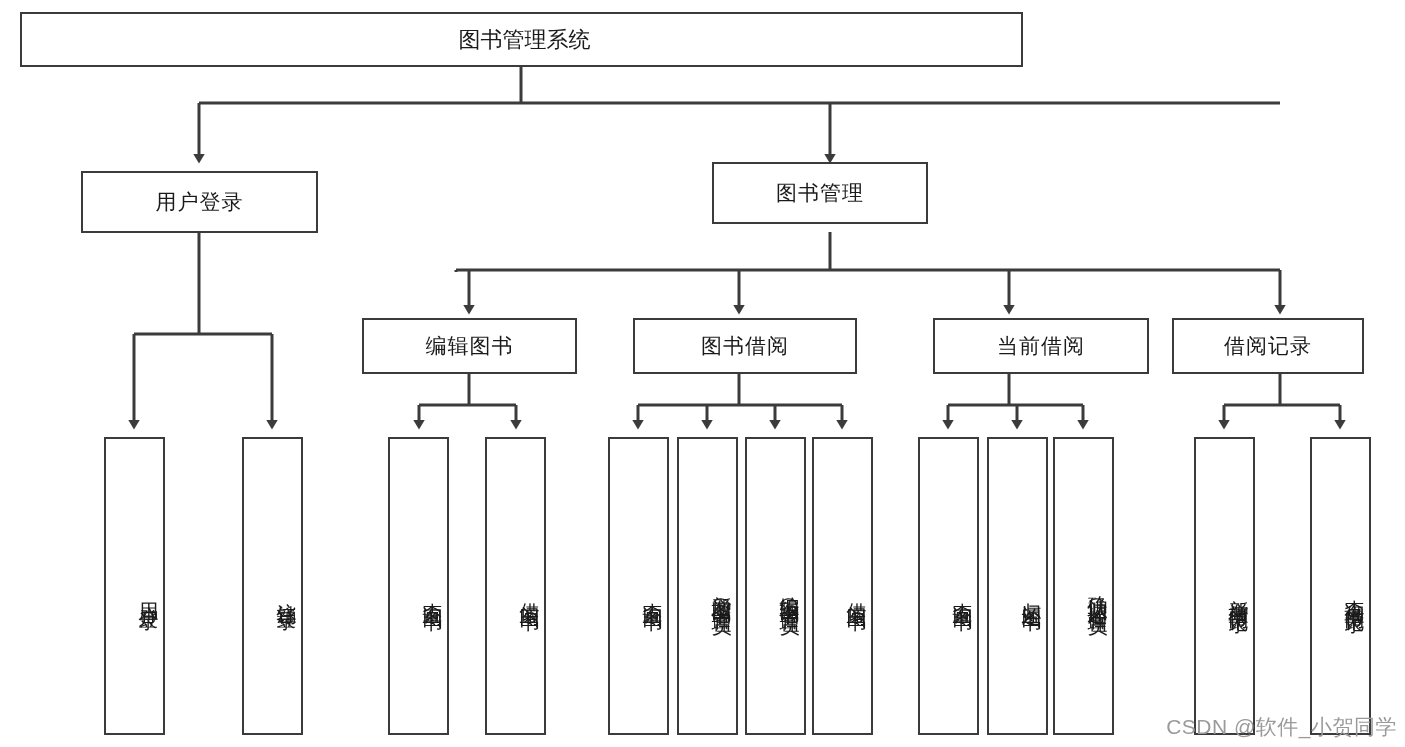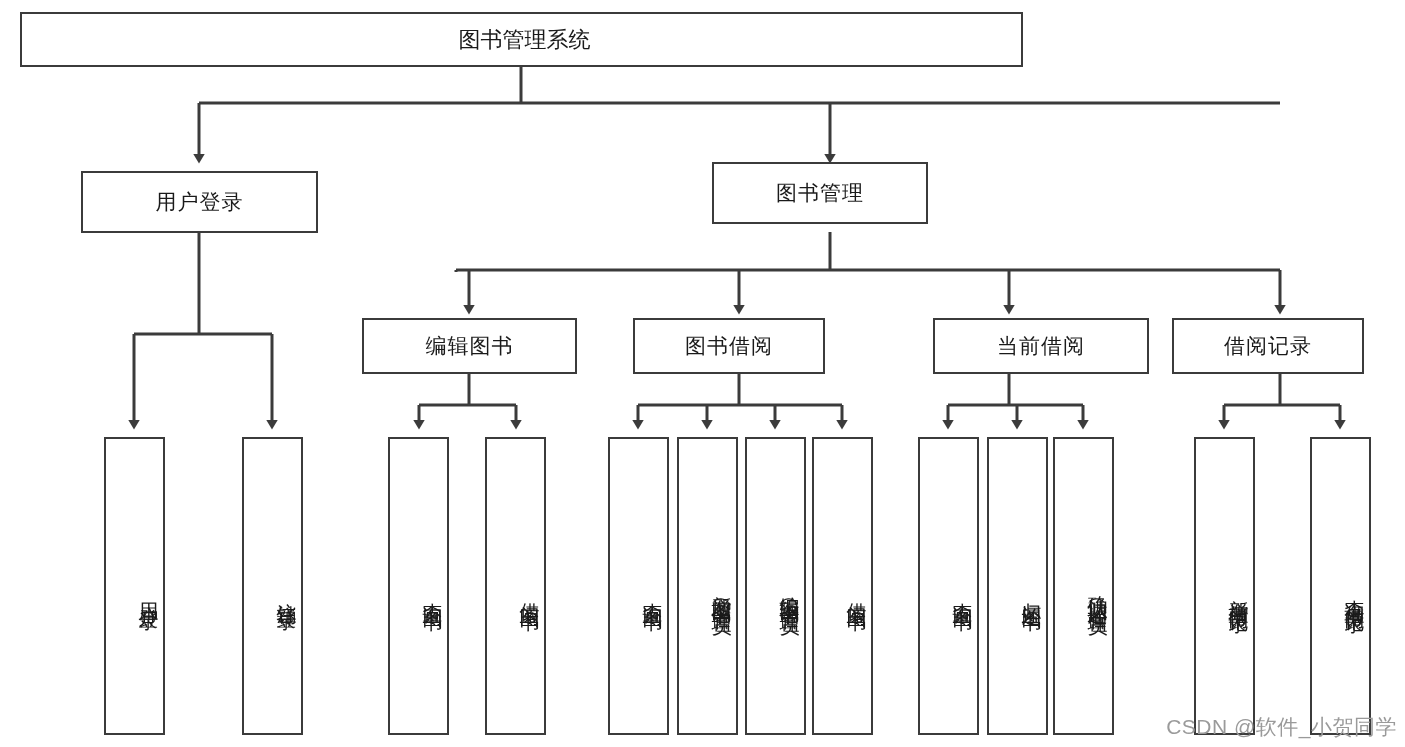--- a/index.html
+++ b/index.html
@@ -132,21 +132,21 @@
   <div class="node horiz" style="left:81px; top:171px; width:237px; height:62px;">
     <span>用户登录</span>
   </div>
   <div class="node horiz" style="left:712px; top:162px; width:216px; height:62px;">
     <span>图书管理</span>
   </div>
 
   <div class="node horiz" style="left:362px; top:318px; width:215px; height:56px;">
     <span>编辑图书</span>
   </div>
-  <div class="node horiz" style="left:633px; top:318px; width:192px; height:56px;">
+  <div class="node horiz" style="left:633px; top:318px; width:224px; height:56px;">
     <span>图书借阅</span>
   </div>
   <div class="node horiz" style="left:902px; top:318px; width:216px; height:56px;margin-left:31px;">
     <span>当前借阅</span>
   </div>
   <div class="node horiz" style="left:1172px; top:318px; width:192px; height:56px;">
     <span>借阅记录</span>
   </div>
 
   <div class="node vert" style="left:104px; top:437px; width:61px; height:298px;">

